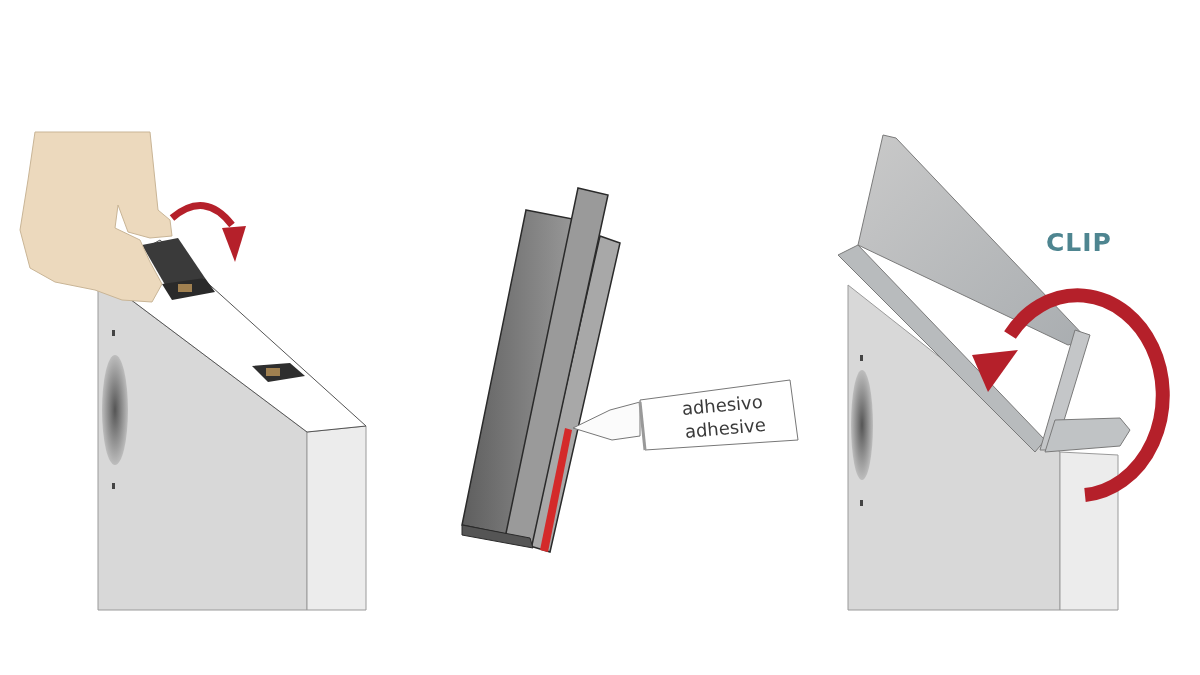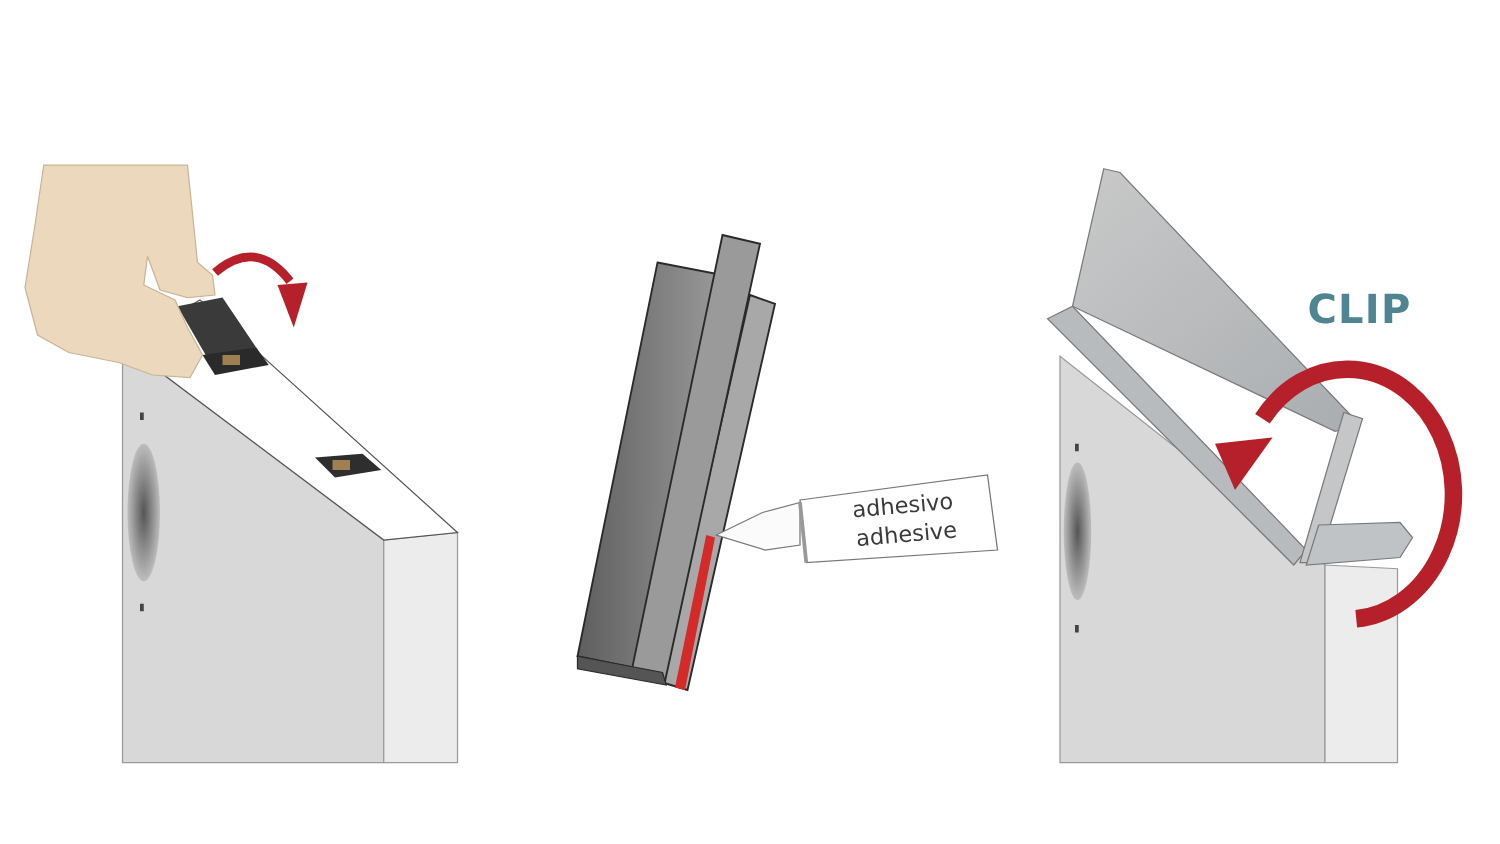--- a/index.html
+++ b/index.html
@@ -1,18 +1,18 @@
 <!DOCTYPE html>
 <html><head>
 <meta charset="utf-8">
 <style>
   html, body { margin:0; padding:0; background:#ffffff; }
   body { width:1200px; height:675px; overflow:hidden; position:relative; font-family:"Liberation Sans", sans-serif; }
   .stage { position:absolute; left:0; top:0; width:1200px; height:675px; }
-  .label-clip { position:absolute; left:1046px; top:228px; font-family:"DejaVu Sans", sans-serif; font-weight:bold; font-size:32px; color:#4e8590; letter-spacing:1px; }
+  .label-clip { position:absolute; left:1046px; top:228px; font-family:"DejaVu Sans", sans-serif; font-weight:bold; font-size:25px; color:#4e8590; letter-spacing:1px; }
   .tube-text { position:absolute; font-family:"DejaVu Sans", sans-serif; font-size:18px; color:#3a3a3a; transform:rotate(-5deg); transform-origin:left top; }
   .tube-text.l1 { left:681px; top:398px; }
   .tube-text.l2 { left:684px; top:421px; }
 </style>
 </head>
 <body>
 
 <svg class="stage" viewBox="0 0 1200 675" width="1200" height="675">
   <defs>
     <radialGradient id="holeGrad" cx="50%" cy="50%" r="50%">

